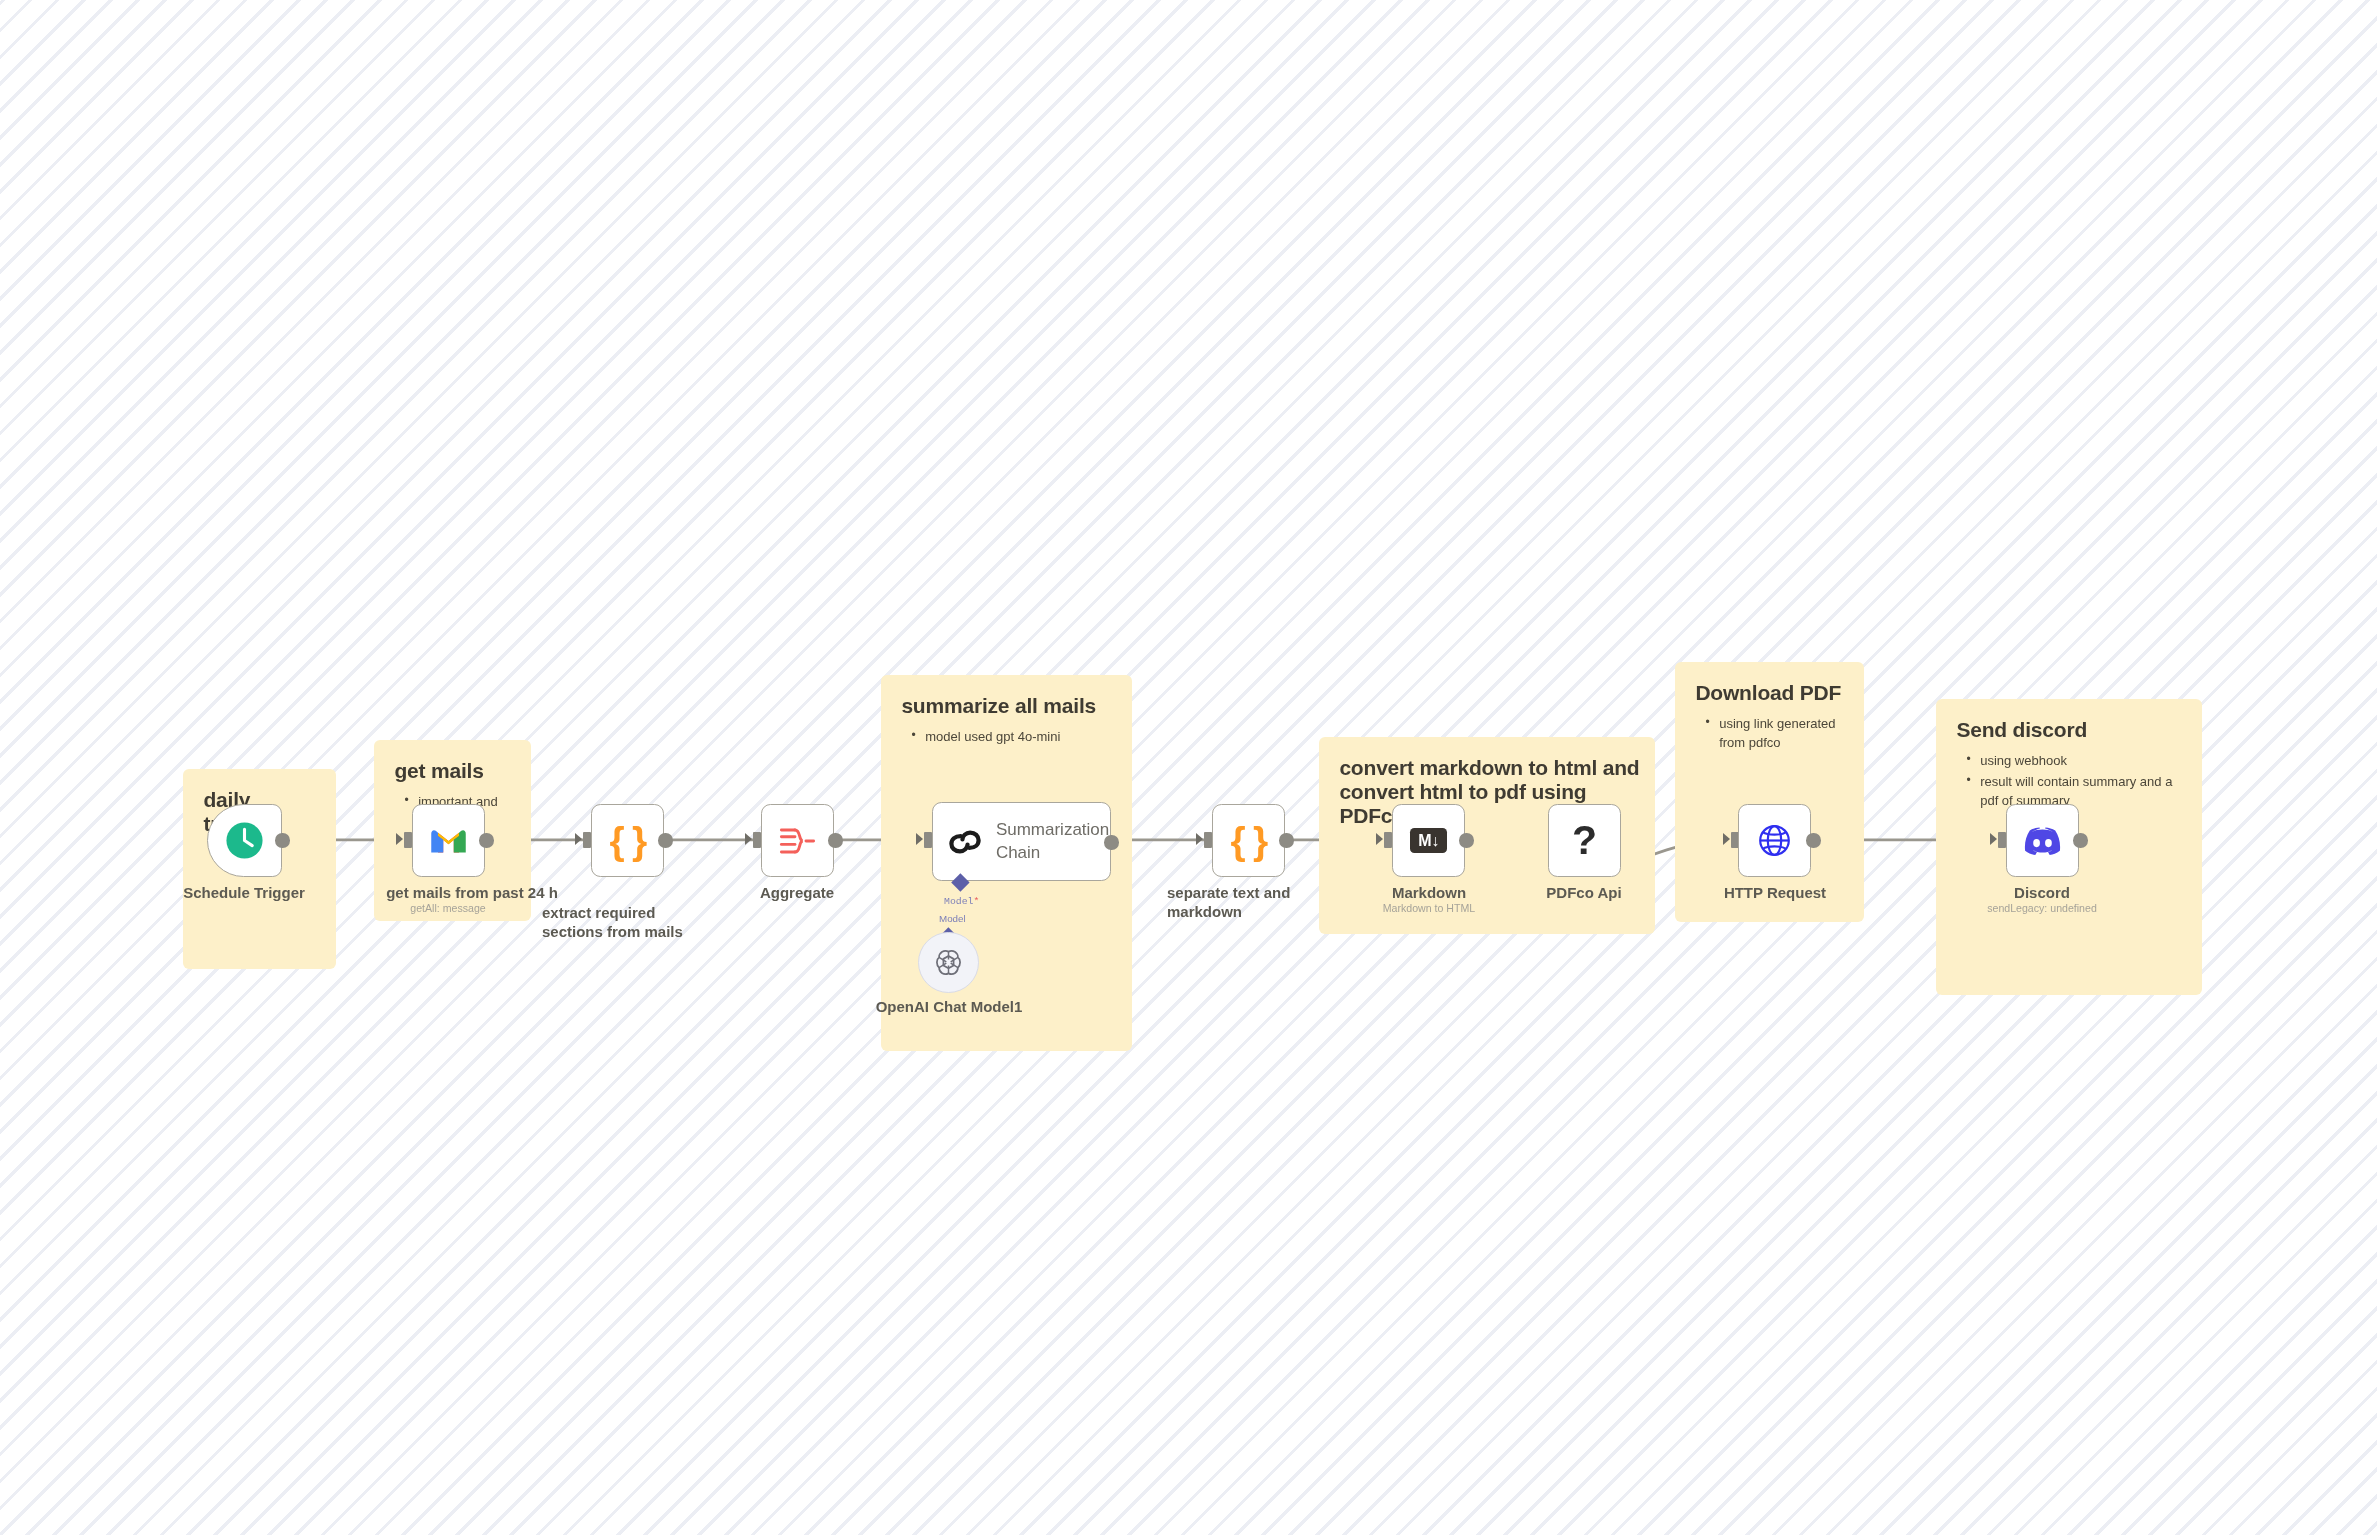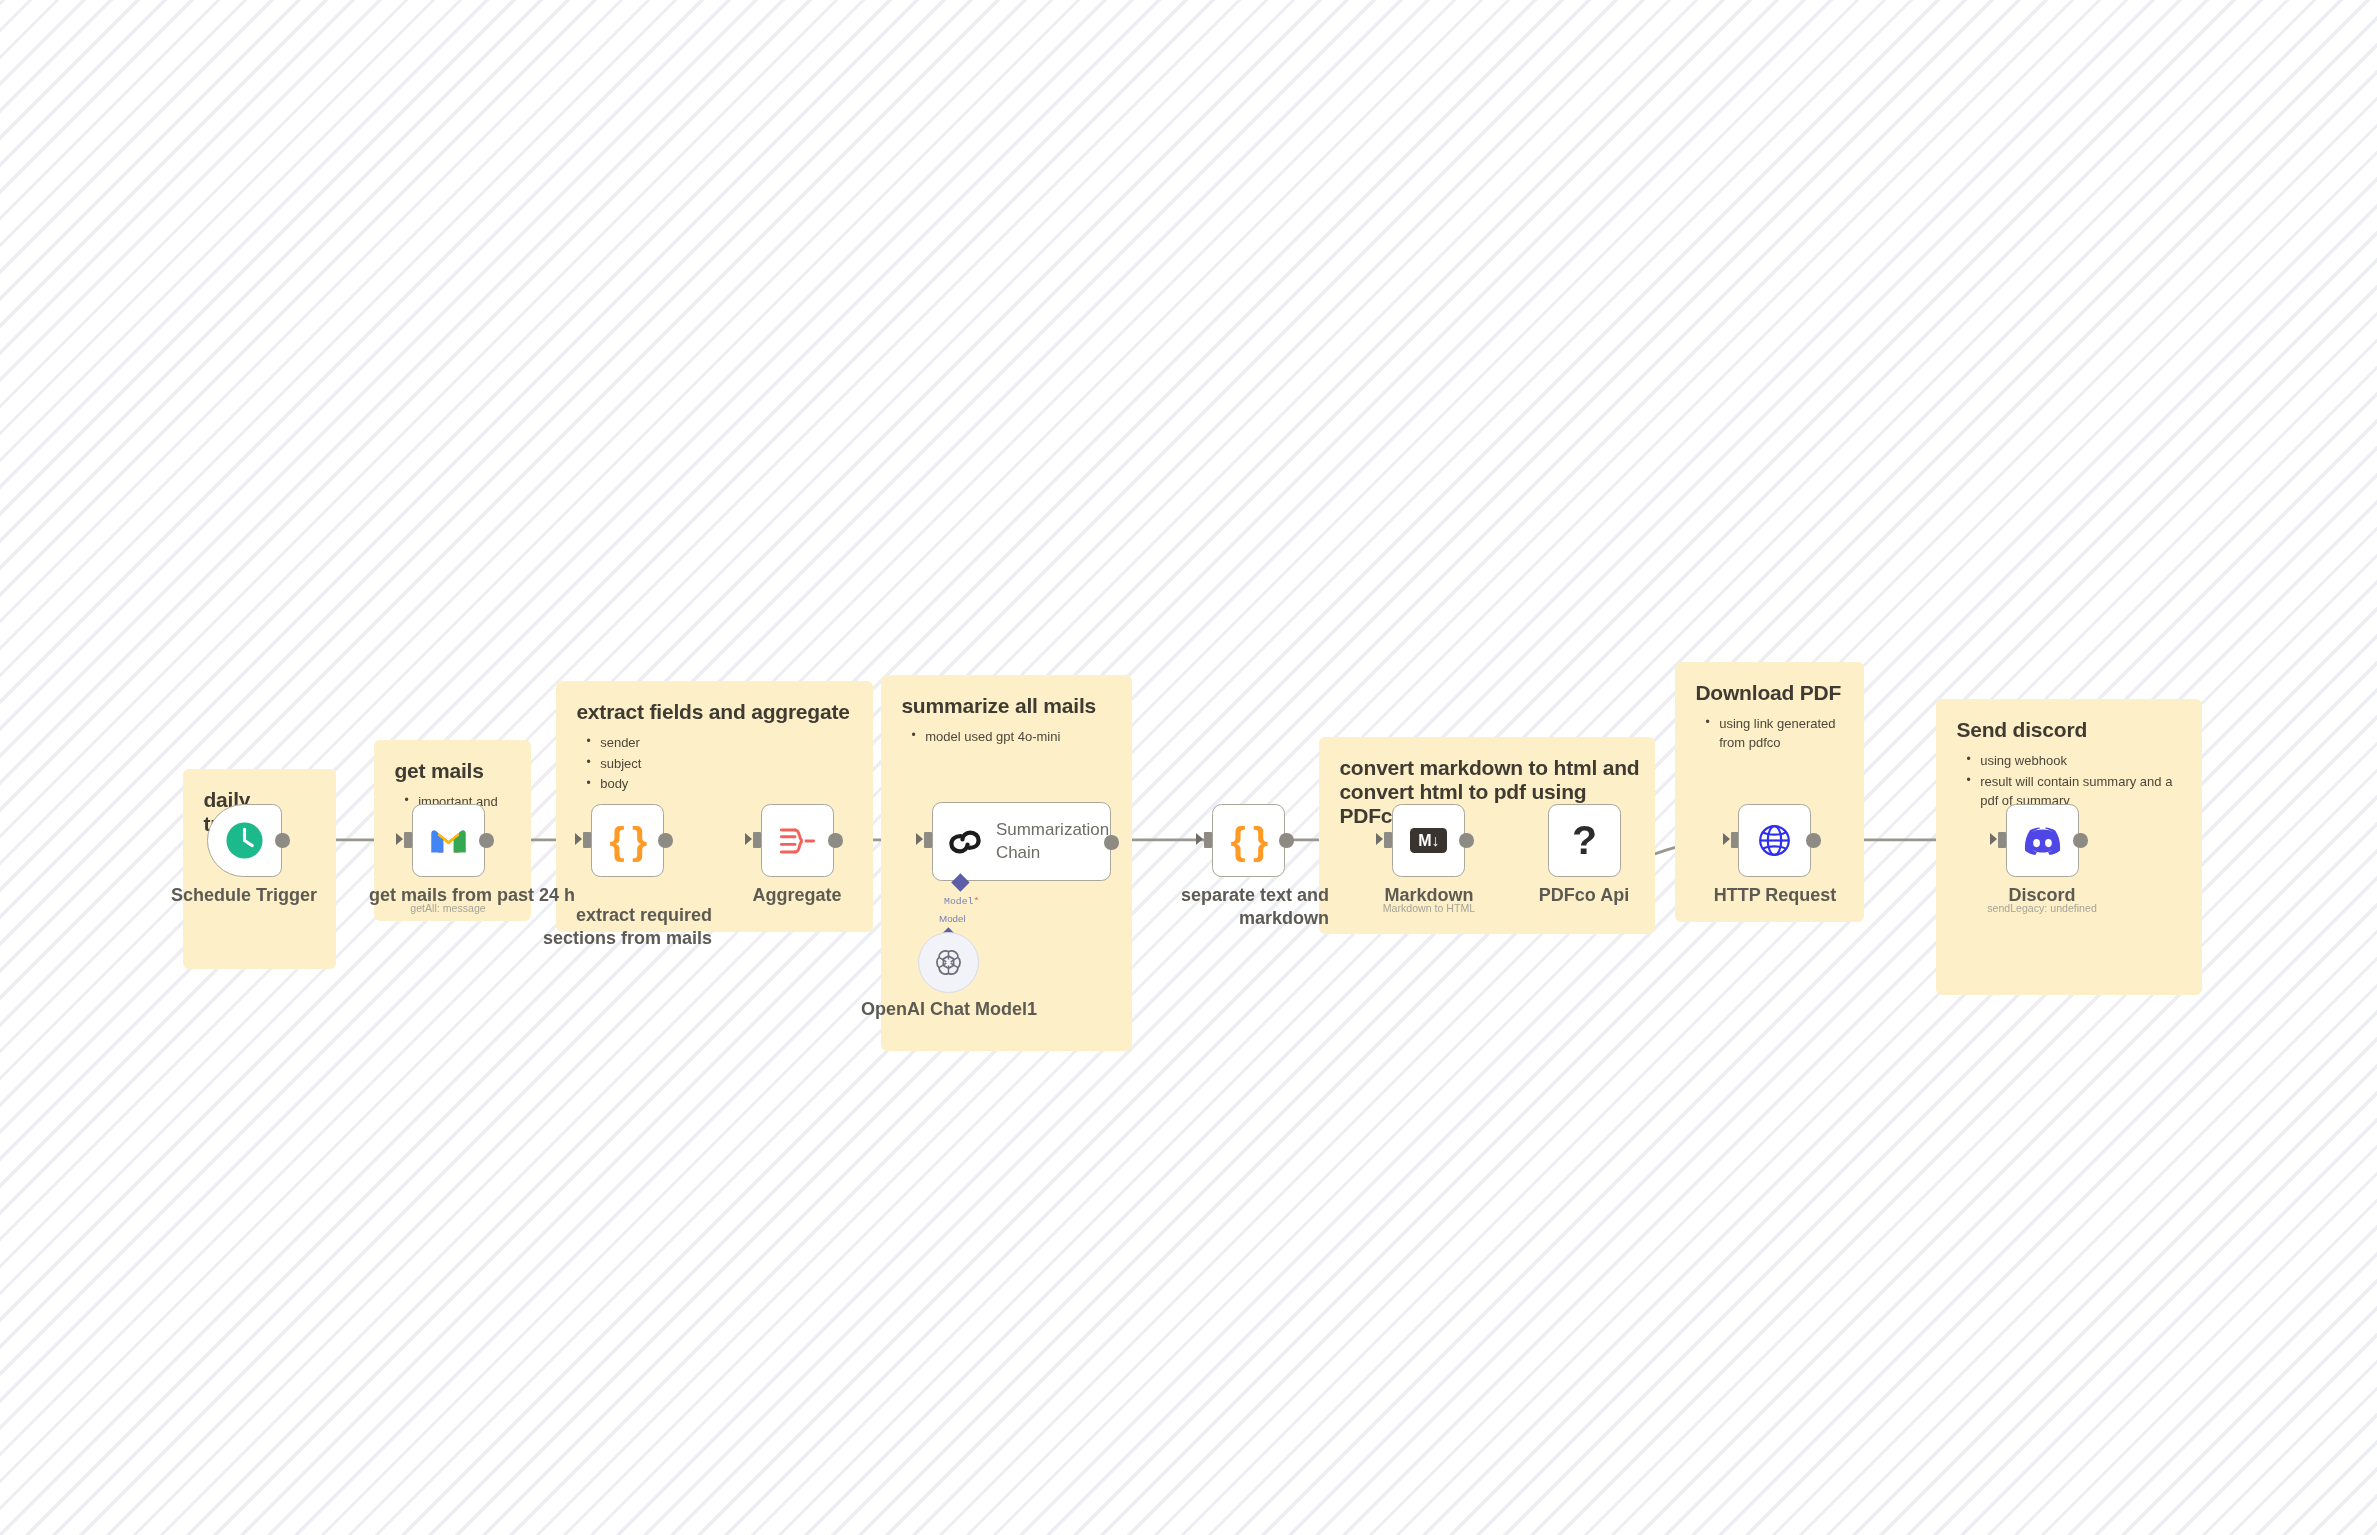--- a/index.html
+++ b/index.html
@@ -74,22 +74,22 @@
   }
   .node.round {
     border-radius: 50%;
     background: #f2f3f8;
     border: 1.3px solid #d9dbe6;
   }
   .node-label {
     position: absolute;
     left: 50%;
     transform: translateX(-50%);
-    text-align: right;
-    font-size: 18px;
+    text-align: left;
+    font-size: 15px;
     font-weight: bold;
     color: #5c5a52;
     line-height: 1.25;
     white-space: nowrap;
   }
   .node-sublabel {
     position: absolute;
     left: 50%;
     transform: translateX(-50%);
     text-align: center;
@@ -206,28 +206,20 @@
     <h3>daily trigger</h3>
   </div>
 
   <div class="sticky" style="left:374px; top:740px; width:157px; height:181px;">
     <h3>get mails</h3>
     <ul>
       <li>important and inbox</li>
     </ul>
   </div>
 
-  <div class="sticky" style="left:556px; top:681px; width:317px; height:251px;">
-    <h3>extract fields and aggregate</h3>
-    <ul>
-      <li>sender</li>
-      <li>subject</li>
-      <li>body</li>
-    </ul>
-  </div>
 
   <div class="sticky" style="left:881px; top:675px; width:251px; height:376px;">
     <h3>summarize all mails</h3>
     <ul>
       <li>model used gpt 4o-mini</li>
     </ul>
   </div>
 
   <div class="sticky" style="left:1319px; top:737px; width:336px; height:197px;">
     <h3 style="width:315px;">convert markdown to html and convert html to pdf using PDFco Api</h3>

